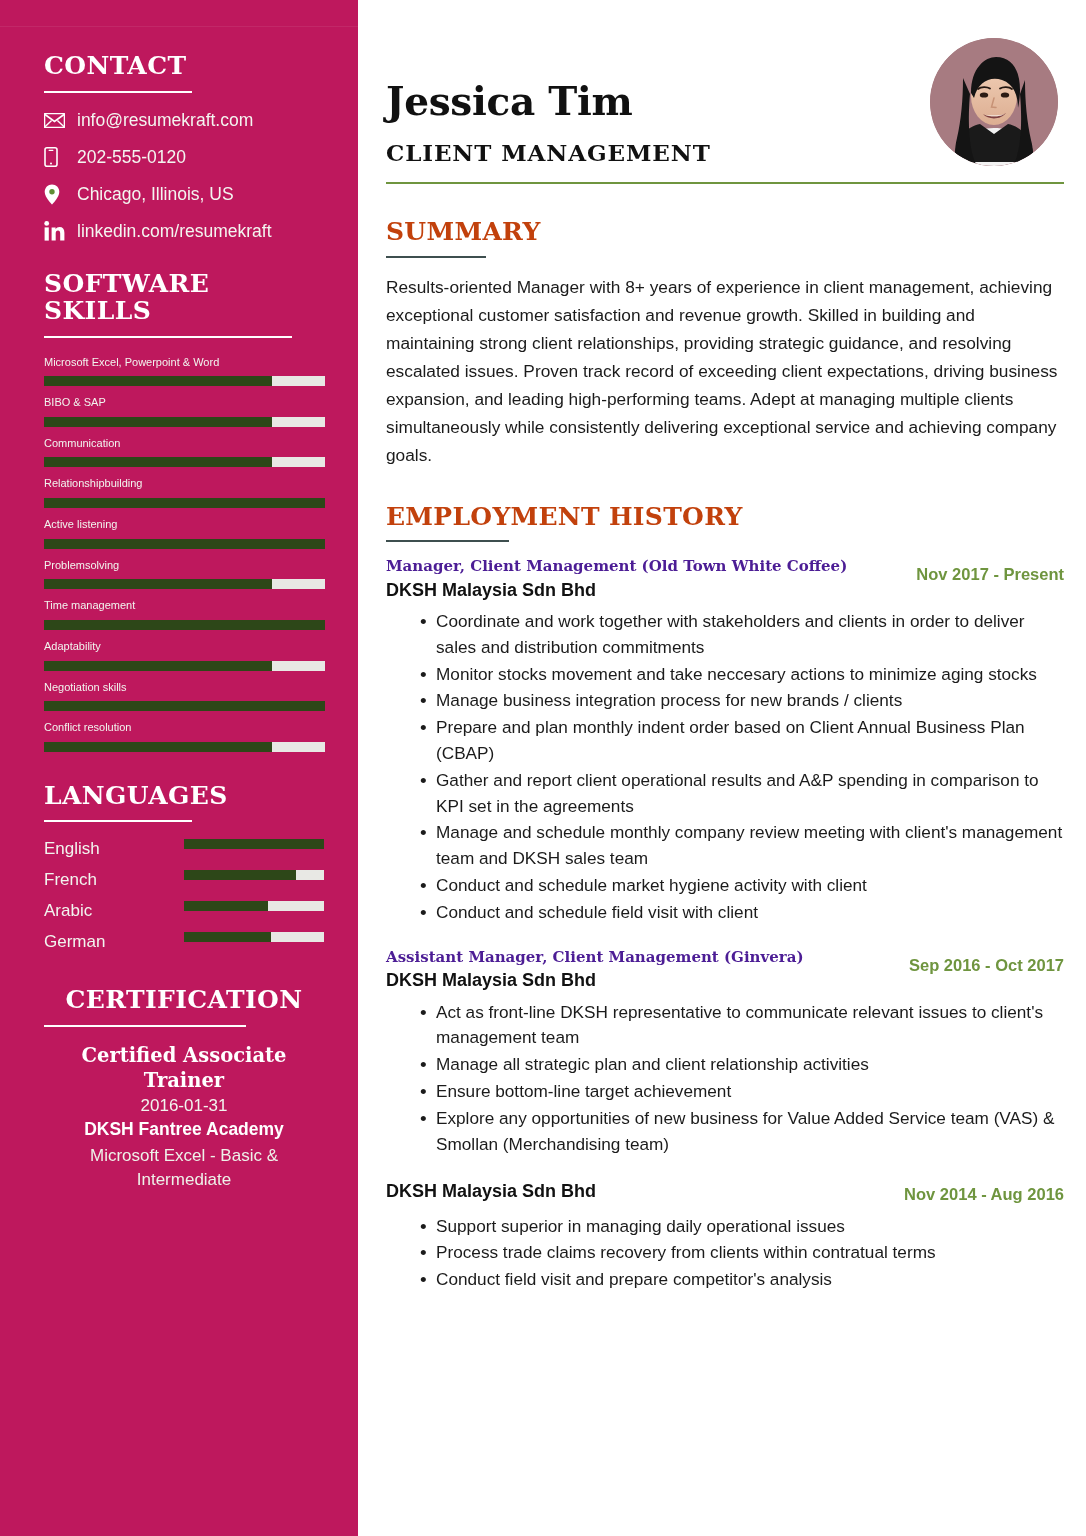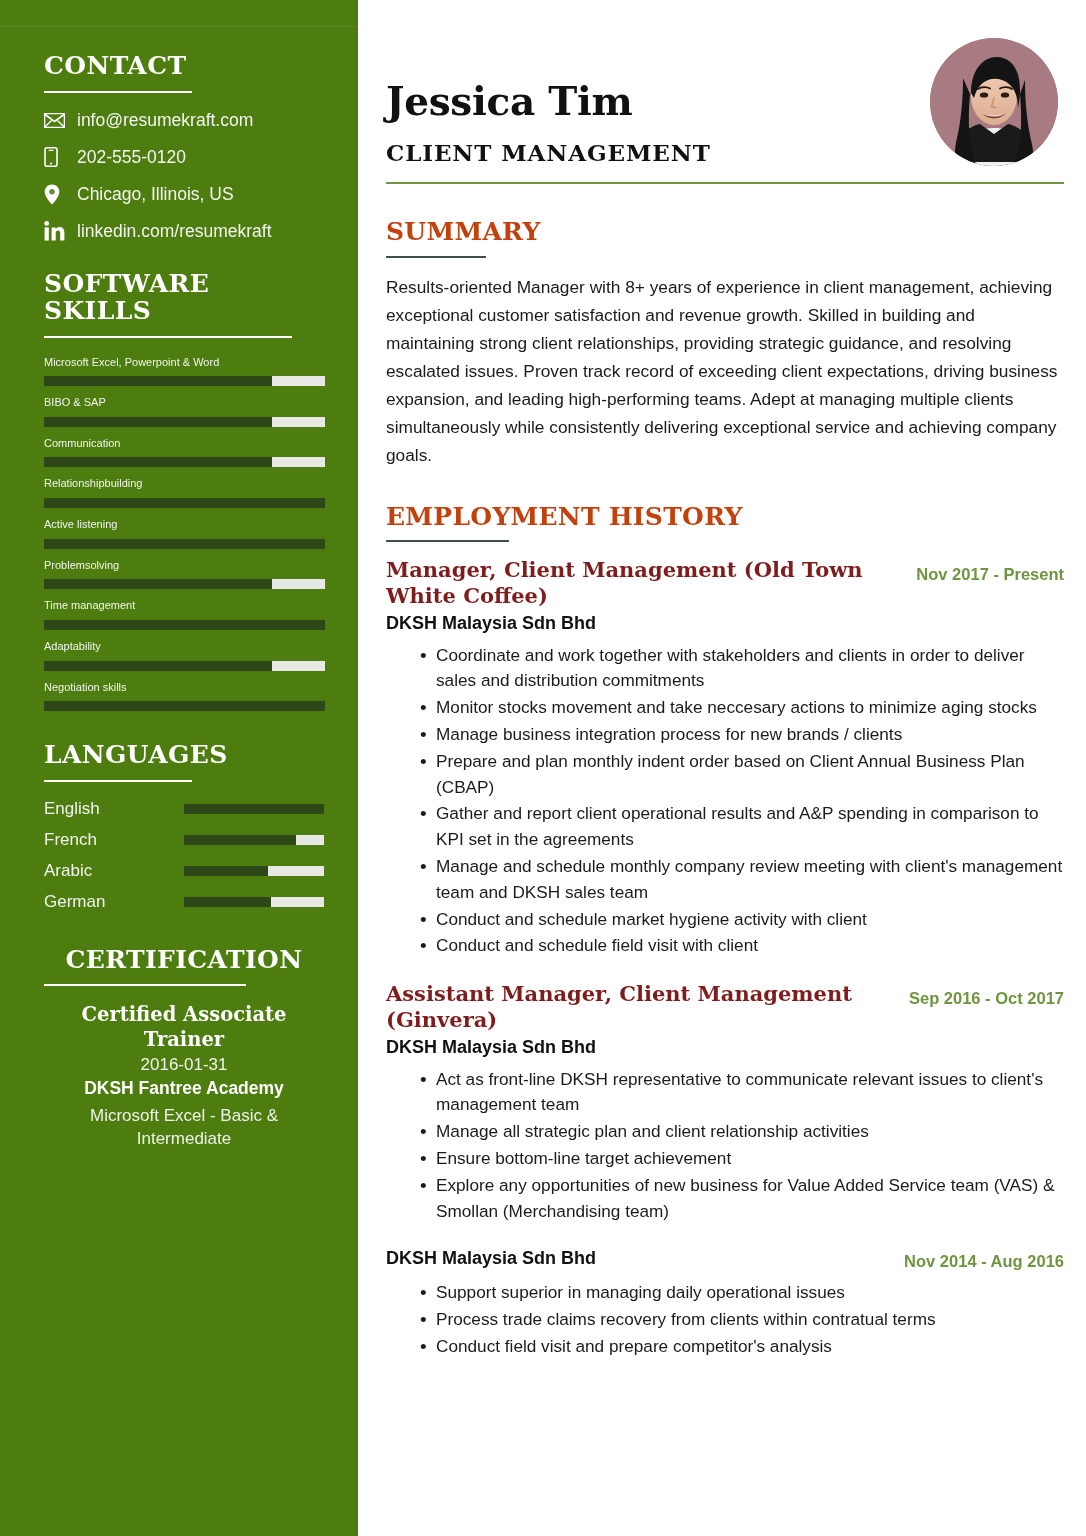--- a/index.html
+++ b/index.html
@@ -8,21 +8,21 @@
     font-family:"Liberation Sans", sans-serif;
     background:#ffffff;
     position:relative;
     overflow:hidden;
   }
   .page { width:1086px; height:1536px; display:flex; position:relative; background:#fff; }
 
   
   .sidebar {
     width:358px;
-    background:#4d7c0f;
+    background:#be185d;
     color:#ffffff;
     padding:0 0 0 0;
     position:relative;
     flex:0 0 358px;
   }
   .sidebar-divider-top {
     position:absolute; top:26px; left:0; width:358px; height:1px;
     background:rgba(255,255,255,0.07);
   }
   .side-inner { padding:52px 34px 0 44px; }
@@ -60,21 +60,21 @@
   .skill-name {
     font-size:11px; line-height:1.33; color:#f2f5ef; margin-bottom:7px;
   }
   .bar-track {
     height:10px; width:281px; background:#e8e8e4;
   }
   .bar-fill { height:10px; background:#2d4718; }
 
   .lang-block { margin-top:30px; }
   .lang-row {
-    display:flex; align-items:center; margin-bottom:11px;
+    display:flex; align-items:flex-start; margin-bottom:11px;
   }
   .lang-name { font-size:17px; color:#f2f5ef; width:140px; flex:0 0 140px; }
   .lang-track { height:10px; width:140px; background:#e8e8e4; }
   .lang-fill { height:10px; background:#2d4718; }
 
   .cert-block { margin-top:34px;text-align:center; }
   .cert-title {
     font-family:"DejaVu Serif", serif; font-weight:bold;
     font-size:19.5px; line-height:1.28; color:#ffffff;
   }
@@ -117,21 +117,21 @@
   .summary {
     font-size:17.3px; line-height:1.62; color:#1b1b1b; text-align:left;
   }
 
   .job { margin-top:7px; }
   .job:first-of-type { margin-top:0; }
   .job-head { display:flex; align-items:flex-start; }
   .job-headleft { flex:1; padding-right:14px; }
   .job-title {
     font-family:"DejaVu Serif", serif; font-weight:bold;
-    font-size:21px; color:#7f1d1d; line-height:1.24;
+    font-size:15px; color:#4c1d95; line-height:1.24;
   }
   .job-company {
     font-size:18px; font-weight:bold; color:#111111; margin-top:3px; line-height:1.3;
   }
   .job-date {
     font-size:16.5px; color:#6f953f; font-weight:bold;
     width:168px; flex:0 0 168px; text-align:right; padding-top:6px; line-height:1.4;
   }
   ul.bullets { margin:7px 0 0 0; padding-left:34px; list-style:none; }
   ul.bullets li {
@@ -253,20 +253,26 @@
         <div class="skill">
           <div class="skill-name">Adaptability</div>
           <div class="bar-track">
               <div class="bar-fill" style="width: 81%;"></div>
             </div>
         </div>
         <div class="skill">
           <div class="skill-name">Negotiation skills</div>
           <div class="bar-track">
               <div class="bar-fill" style="width: 100%;"></div>
+            </div>
+        </div>
+        <div class="skill">
+          <div class="skill-name">Conflict resolution</div>
+          <div class="bar-track">
+              <div class="bar-fill" style="width: 81%;"></div>
             </div>
         </div>
       </section>
 
       <section class="lang-block">
         <h2 class="side-h">LANGUAGES</h2>
         <div class="side-rule w-md"></div>
 
         <div class="lang-row">
           <span class="lang-name">English</span>

